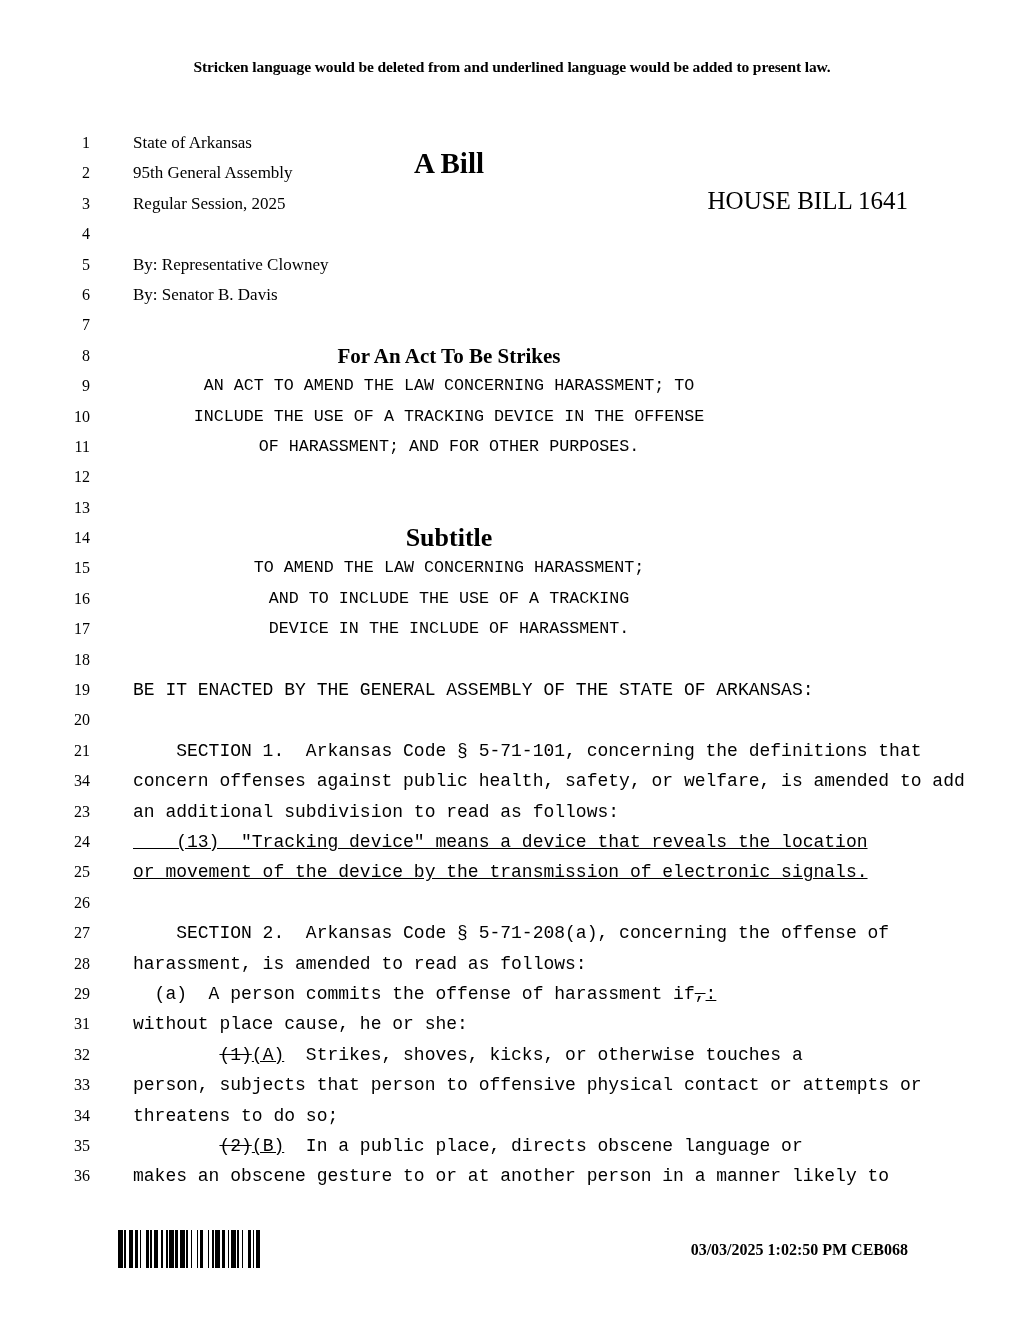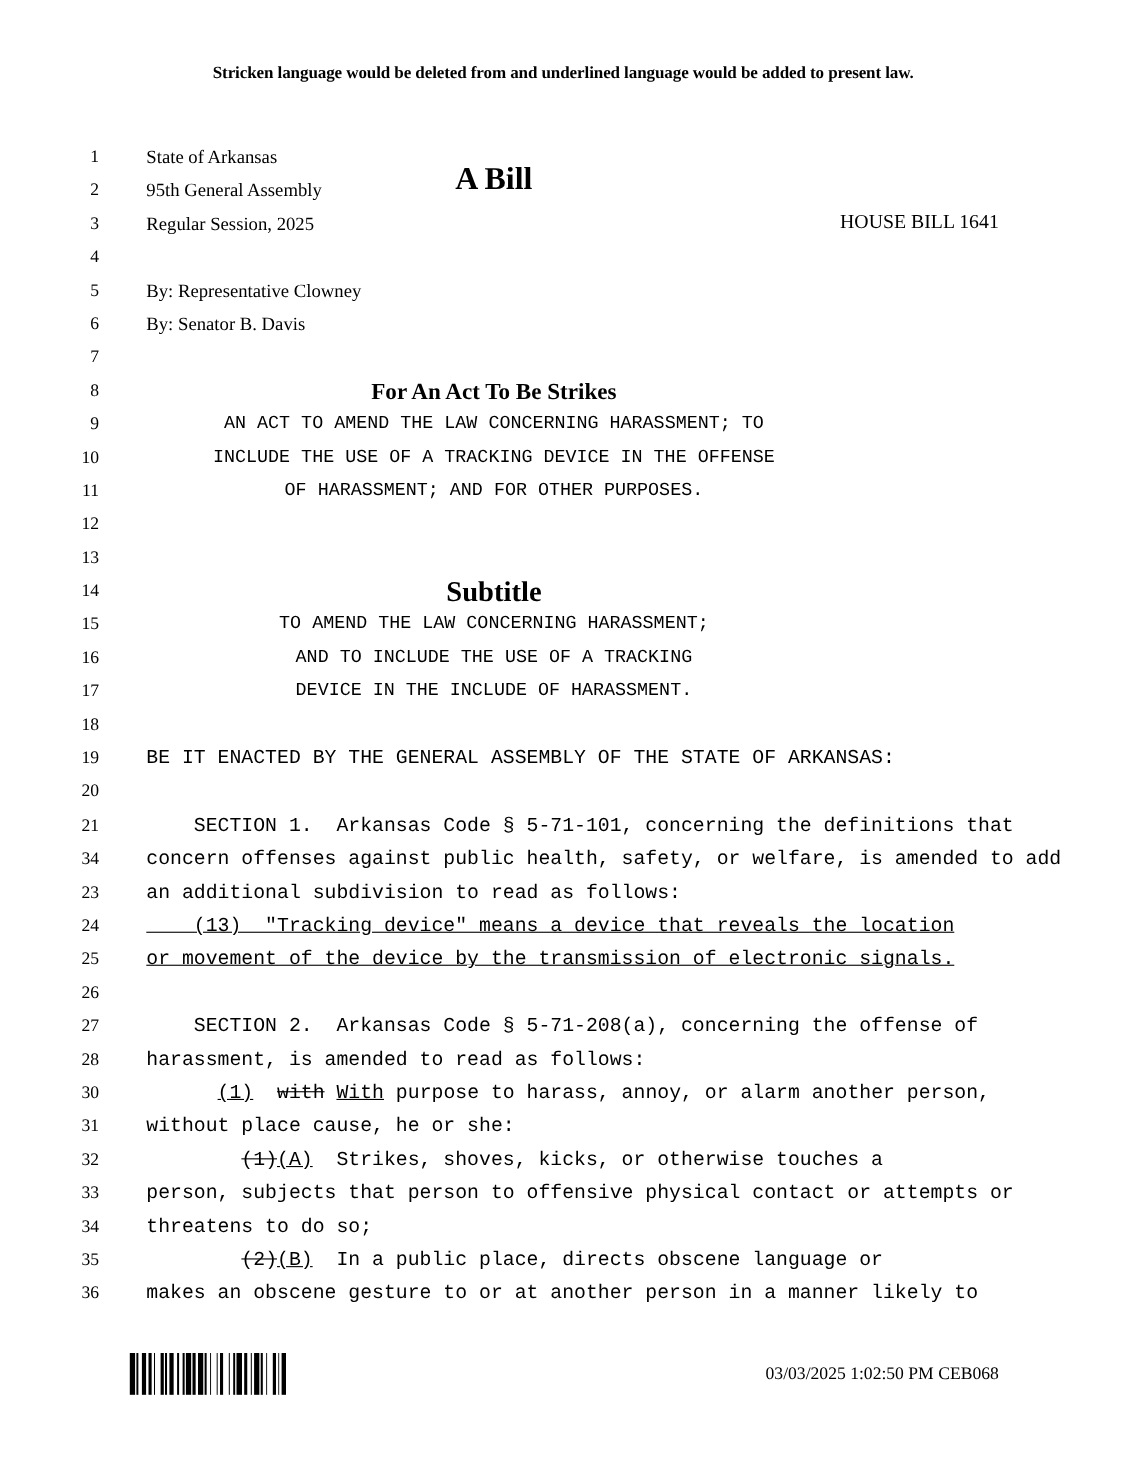--- a/index.html
+++ b/index.html
@@ -83,21 +83,21 @@
   }
   .display.bill   { font-size: 29px; }
   .display.entitled { font-size: 21px; }
   .display.subtitle { font-size: 26px; }
 
   
   .billno {
     position: absolute;
     right: 116px;
     font-family: "Liberation Serif", "DejaVu Serif", serif;
-    font-size: 18px;
+    font-size: 25px;
     line-height: 30.4px;
     white-space: pre;
   }
 
   
   .moncenter {
     position: absolute;
     left: 119px;
     width: 660px;
     text-align: center;
@@ -123,21 +123,21 @@
   .footer-barcode i {
     display: block;
     height: 38px;
     background: #000000;
   }
   .footer-stamp {
     position: absolute;
     right: 116px;
     top: 1241px;
     font-family: "Liberation Serif", "DejaVu Serif", serif;
-    font-weight: normal;
+    font-weight: bold;
     font-size: 16px;
     white-space: pre;
   }
 </style>
 </head>
 <body>
 
 <div class="page">
 
   <div class="notice">Stricken language would be deleted from and underlined language would be added to present law.</div>
@@ -270,25 +270,25 @@
     <div class="row">
       <span class="lineno">27</span>
       <span class="content mono">    SECTION 2.  Arkansas Code § 5-71-208(a), concerning the offense of</span>
     </div>
 
     <div class="row">
       <span class="lineno">28</span>
       <span class="content mono">harassment, is amended to read as follows:</span>
     </div>
 
-
-    <div class="row">
-      <span class="lineno">30</span>
-      <span class="content mono"><span>      </span><span class="add">(1)</span><span>  </span><span class="del">with</span><span> </span><span class="add">With</span><span> purpose to harass, annoy, or alarm another person,</span></span>
-    </div>
+    <div class="row">
+      <span class="lineno">29</span>
+      <span class="content mono"><span>  (a)  A person commits the offense of harassment if</span><span class="del">,</span><span class="add">:</span></span>
+    </div>
+
 
     <div class="row">
       <span class="lineno">31</span>
       <span class="content mono">without place cause, he or she:</span>
     </div>
 
     <div class="row">
       <span class="lineno">32</span>
       <span class="content mono"><span>        </span><span class="del">(1)</span><span class="add">(A)</span><span>  Strikes, shoves, kicks, or otherwise touches a</span></span>
     </div>

